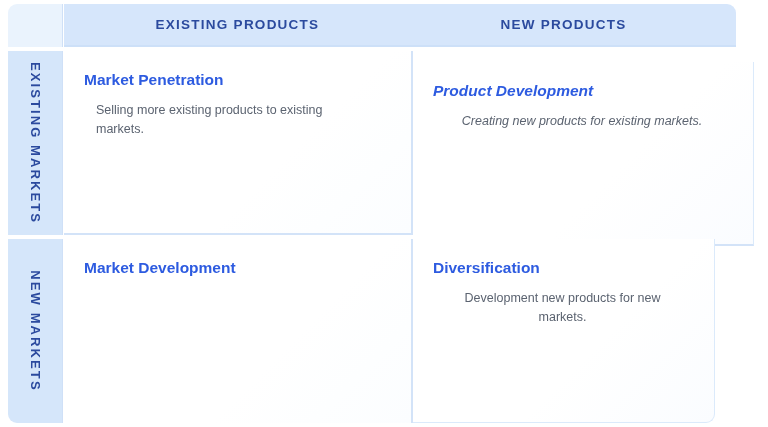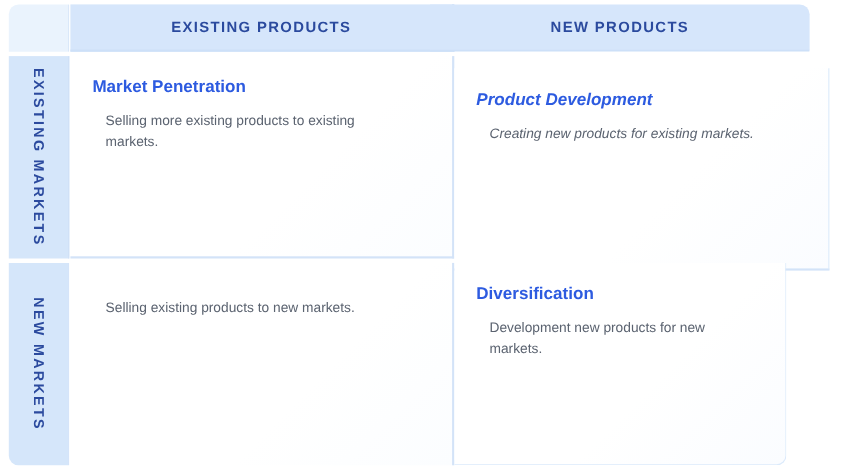--- a/index.html
+++ b/index.html
@@ -139,21 +139,21 @@
     line-height: 1.15;
   }
   .cell-desc {
     color: #5b6370;
     font-size: 12.5px;
     line-height: 1.55;
     margin: 12px;
     max-width: 270px;
   }
   .cell.c-tr .cell-desc,
-  .cell.c-br .cell-desc { max-width: 300px; }
+  .cell.c-br .cell-desc { max-width: 300px; text-align: center; }
 </style>
 </head>
 <body>
 
 <div id="matrix">
 
   <div class="header-row">
     <div class="corner-cell"></div>
 
     <div class="col-header existing">
@@ -177,21 +177,21 @@
     <p class="cell-title">Market Penetration</p>
     <p class="cell-desc">Selling more existing products to existing markets.</p>
   </div>
 
   <div class="cell c-tr">
     <p class="cell-title">Product Development</p>
     <p class="cell-desc">Creating new products for existing markets.</p>
   </div>
 
   <div class="cell c-bl">
-    <p class="cell-desc">Selling existing products to new markets.</p>
+    <p class="cell-title">Market Development</p>
   </div>
 
   <div class="cell c-br">
     <p class="cell-title">Diversification</p>
     <p class="cell-desc">Development new products for new markets.</p>
   </div>
 
 </div>
 
 </body></html>

